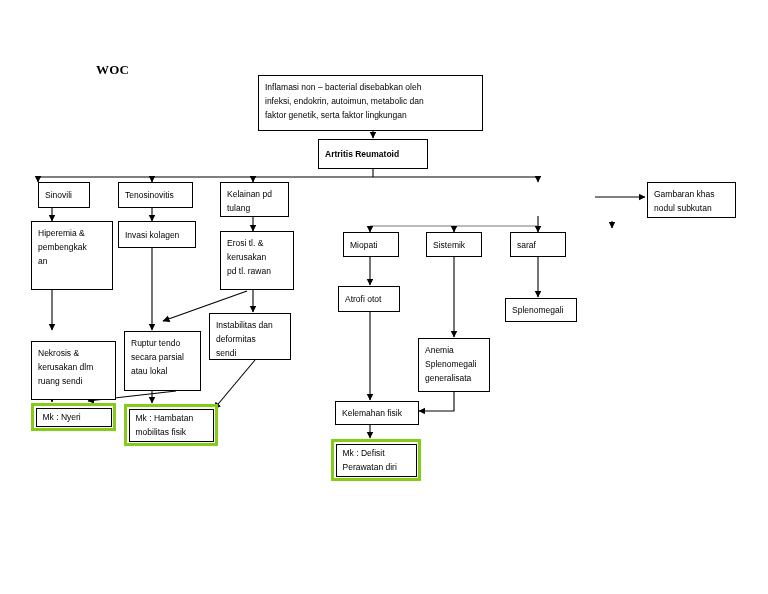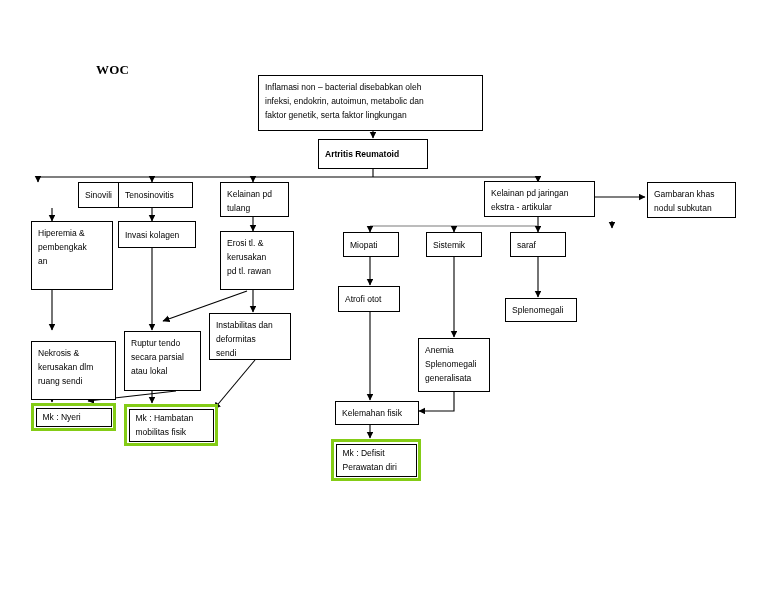--- a/index.html
+++ b/index.html
@@ -152,21 +152,21 @@
     <span class="line">infeksi, endokrin, autoimun, metabolic dan</span>
     <span class="line">faktor genetik, serta faktor lingkungan</span>
   </div>
 
   <div class="node bold" style="left:318px; top:139px; width:110px; height:30px;">
     <span class="vcenter">
       <span class="line">Artritis Reumatoid</span>
     </span>
   </div>
 
-  <div class="node" style="left:38px; top:182px; width:52px; height:26px;margin-left:40px;">
+  <div class="node" style="left:38px; top:182px; width:52px; height:26px;">
     <span class="vcenter">
       <span class="line">Sinovili</span>
     </span>
   </div>
 
   <div class="node" style="left:31px; top:221px; width:82px; height:69px;">
     <span class="line">Hiperemia &amp;</span>
     <span class="line">pembengkak</span>
     <span class="line">an</span>
   </div>
@@ -218,24 +218,20 @@
     <span class="line">kerusakan</span>
     <span class="line">pd tl. rawan</span>
   </div>
 
   <div class="node" style="left:209px; top:313px; width:82px; height:47px;">
     <span class="line">Instabilitas dan</span>
     <span class="line">deformitas</span>
     <span class="line">sendi</span>
   </div>
 
-  <div class="node" style="left:484px; top:181px; width:111px; height:36px;">
-    <span class="line">Kelainan pd jaringan</span>
-    <span class="line">ekstra - artikular</span>
-  </div>
 
   <div class="node" style="left:647px; top:182px; width:89px; height:36px;">
     <span class="line">Gambaran khas</span>
     <span class="line">nodul subkutan</span>
   </div>
 
   <div class="node" style="left:343px; top:232px; width:56px; height:25px;">
     <span class="vcenter">
       <span class="line">Miopati</span>
     </span>

